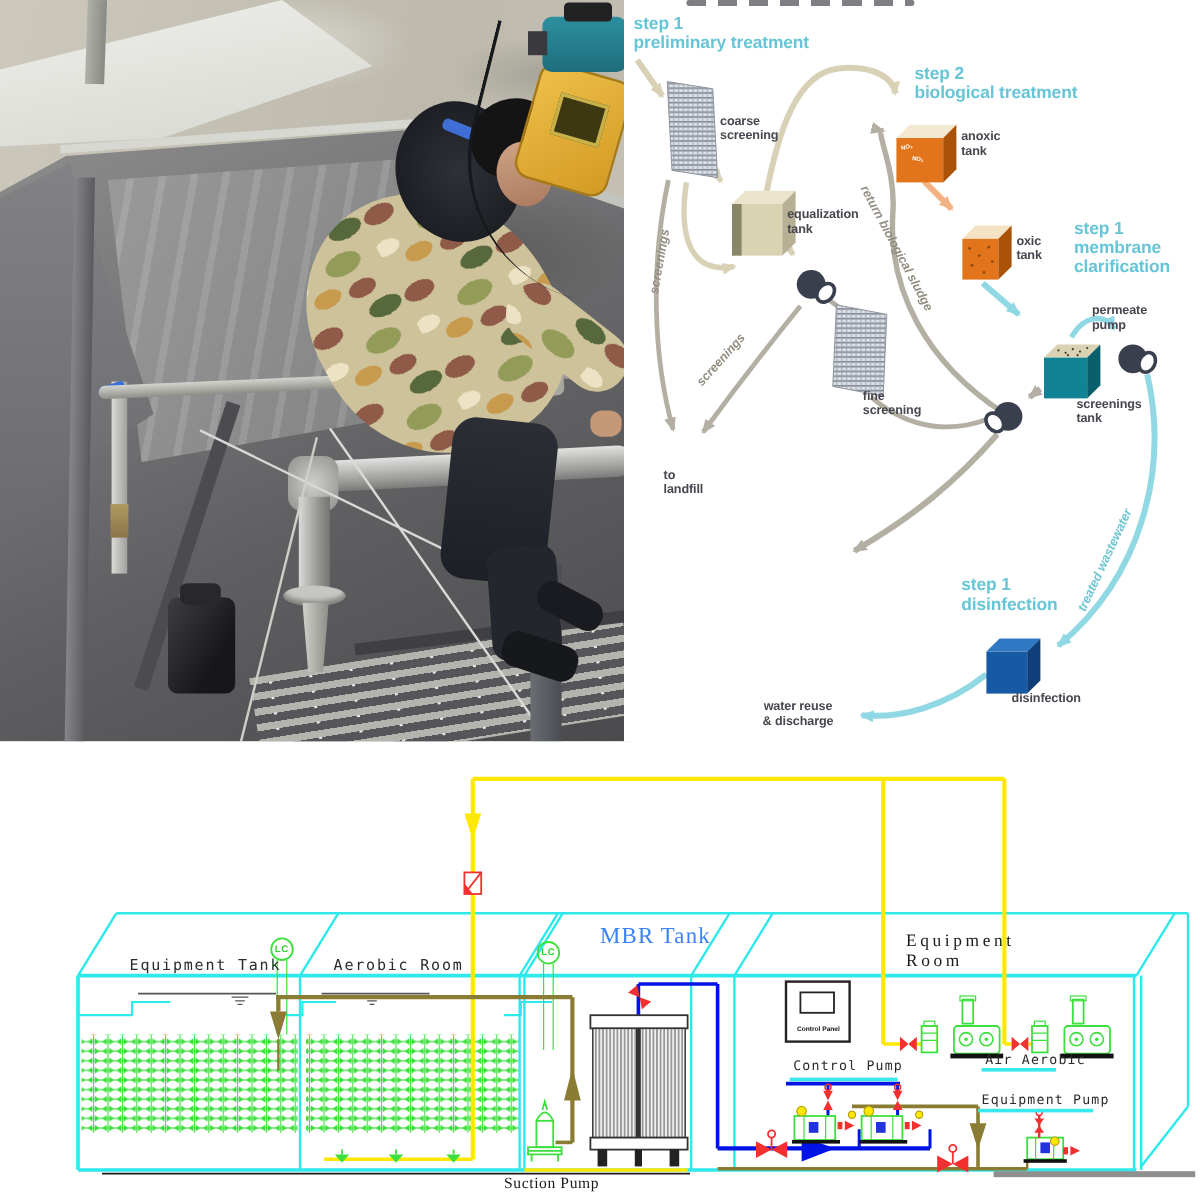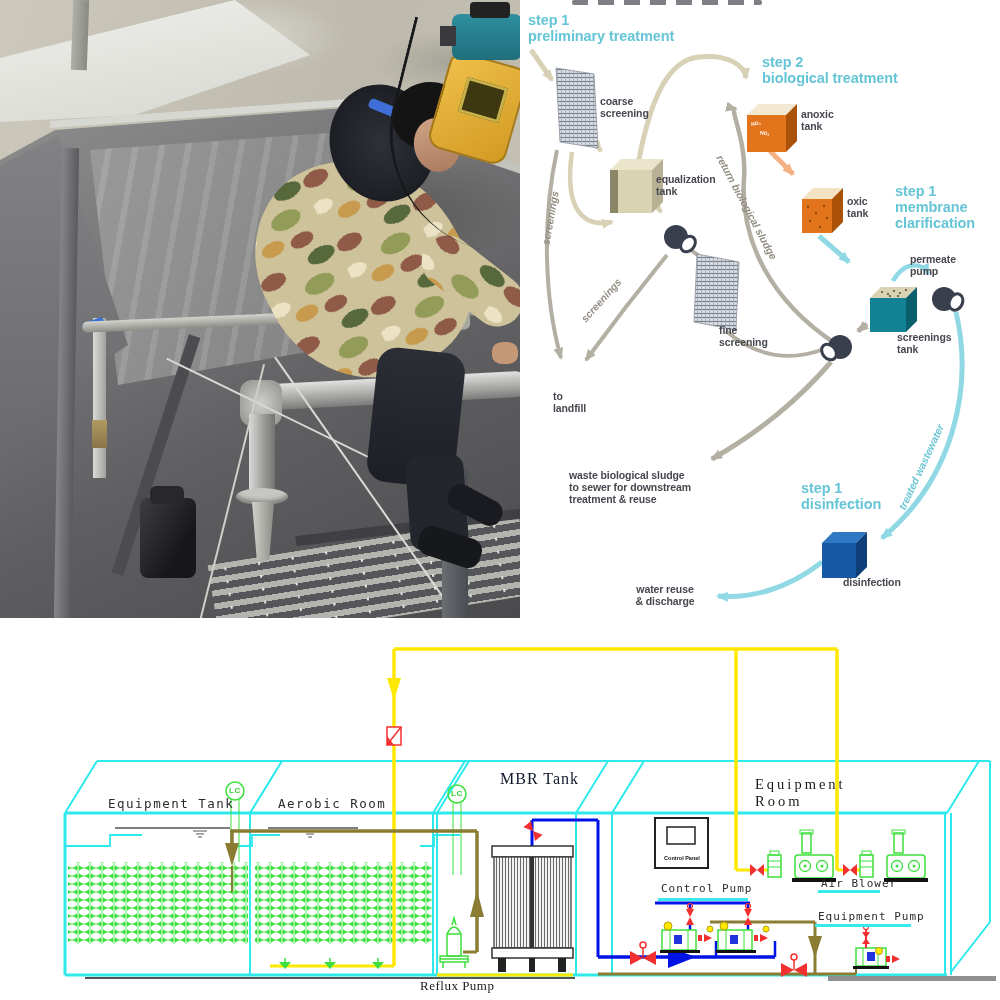--- a/index.html
+++ b/index.html
@@ -89,21 +89,21 @@
   .fl{white-space:pre-line;font-weight:700;line-height:12px;font-size:10.5px;color:#474750;letter-spacing:-.1px;}
   .fl.t{color:#66c5d6;font-size:14.5px;line-height:16px;}
   .fl.it{font-style:italic;text-align:center;}
   .fl.gr{color:#928e82;}
   .fl.tl{color:#6ec6d4;}
 
   
   #cad{left:0;top:618px;width:1000px;height:382px;background:#fff;}
   .cl{color:#2b2b2b;font-family:"DejaVu Sans Mono",monospace;font-size:12.5px;letter-spacing:1.5px;white-space:pre-line;}
   .cl.sm{font-size:11px;letter-spacing:1px;}
-  .cl.serif{font-family:"Liberation Serif",serif;letter-spacing:1px;font-size:16px;color:#0f172a;}
+  .cl.serif{font-family:"Liberation Serif",serif;letter-spacing:1px;font-size:19px;color:#3b82f6;}
   .cl.serif2{font-family:"Liberation Serif",serif;letter-spacing:3px;font-size:14.5px;line-height:17px;color:#1a1a1a;}
   .cl.serif3{font-family:"Liberation Serif",serif;letter-spacing:.5px;font-size:13px;color:#1a1a1a;}
   .cl.tiny{font-size:5.5px;letter-spacing:0;font-weight:700;font-family:"Liberation Sans",sans-serif;color:#111;text-align:center;}
   .cl.lc{font-size:8px;letter-spacing:.5px;color:#2fd32f;font-weight:700;font-family:"Liberation Sans",sans-serif;}
   .ubar{height:3px;background:#35e9ec;}
 </style>
 </head>
 <body>
 
 <div id="stage">
@@ -282,23 +282,20 @@
     <div class="fl" style="left:377px;top:331px">screenings
 tank</div>
     <div class="fl" style="left:390px;top:253px">permeate
 pump</div>
     <div class="fl it gr" style="left:-10px;top:212px;width:80px;transform:rotate(-80deg)">screenings</div>
     <div class="fl it gr" style="left:41px;top:294px;width:80px;transform:rotate(-48deg)">screenings</div>
     <div class="fl it gr" style="left:152px;top:201px;width:150px;text-align:center;transform:rotate(62deg)">return biological sludge</div>
     <div class="fl it tl" style="left:341px;top:461px;width:120px;transform:rotate(-65deg)">treated wastewater</div>
     <div class="fl" style="left:33px;top:390px">to
 landfill</div>
-    <div class="fl" style="left:49px;top:469px">waste biological sludge
-to sewer for downstream
-treatment &amp; reuse</div>
     <div class="fl" style="left:115px;top:583px;width:60px;text-align:center">water reuse
 &amp; discharge</div>
     <div class="fl" style="left:323px;top:576px">disinfection</div>
     <div class="fl" style="left:231px;top:117px;font-size:5px;color:#fff;transform:rotate(-12deg)">NO₃</div>
     <div class="fl" style="left:240px;top:127px;font-size:5px;color:#fff;transform:rotate(8deg)">NO₃</div>
   </div>
 
   <div id="cad">
     <svg style="left:0;top:0" width="1000" height="382" viewBox="0 618 1000 382">
       <defs>
@@ -534,21 +531,21 @@
     </svg>
 
     <div class="cl" style="left:108px;top:178px">Equipment Tank</div>
     <div class="cl" style="left:278px;top:178px">Aerobic Room</div>
     <div class="cl serif" style="left:500px;top:152px">MBR Tank</div>
     <div class="cl serif2" style="left:755px;top:158px">Equipment
 Room</div>
     <div class="cl tiny" style="left:657px;top:237px;width:50px">Control Panel</div>
     <div class="cl sm" style="left:661px;top:264px">Control Pump</div>
     <div class="ubar" style="left:658px;top:280px;width:90px"></div>
-    <div class="cl sm" style="left:821px;top:259px">Air Blower</div>
+    <div class="cl sm" style="left:821px;top:259px">Air Aerobic</div>
     <div class="ubar" style="left:818px;top:272px;width:62px"></div>
     <div class="cl sm" style="left:818px;top:292px">Equipment Pump</div>
     <div class="ubar" style="left:815px;top:306px;width:96px"></div>
-    <div class="cl serif3" style="left:420px;top:360px">Reflux Pump</div>
+    <div class="cl serif3" style="left:420px;top:360px">Suction Pump</div>
     <div class="cl lc" style="left:229px;top:168px">LC</div>
     <div class="cl lc" style="left:451px;top:171px">LC</div>
   </div>
 </div>
 
 </body></html>

